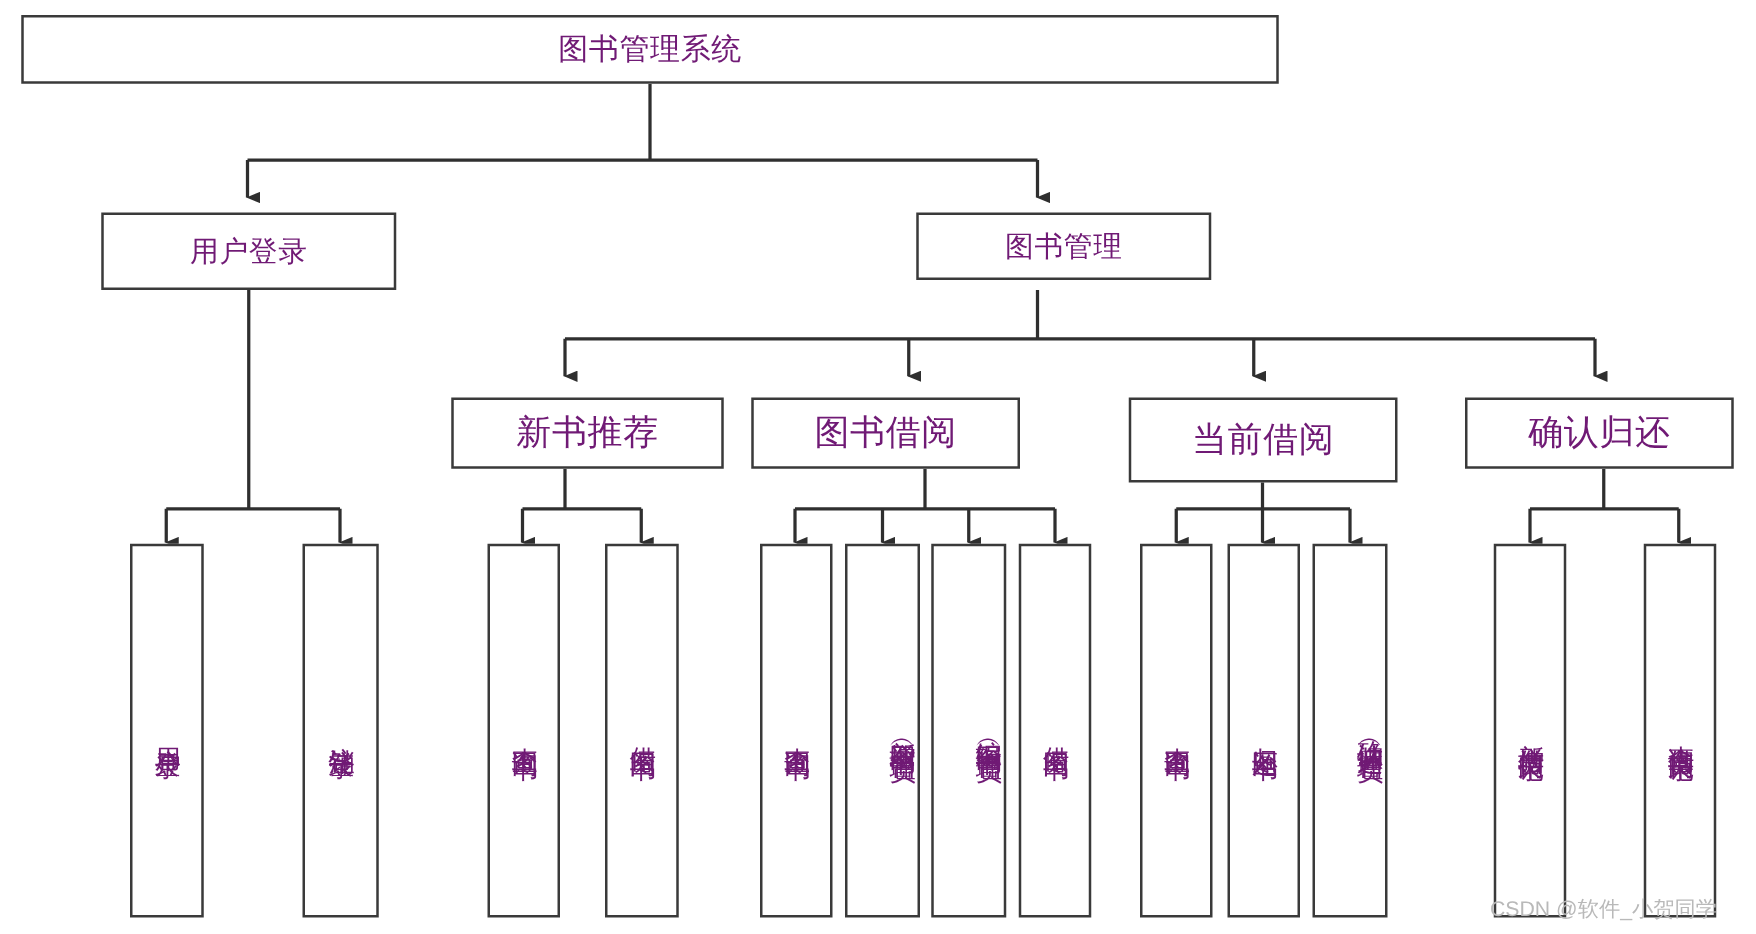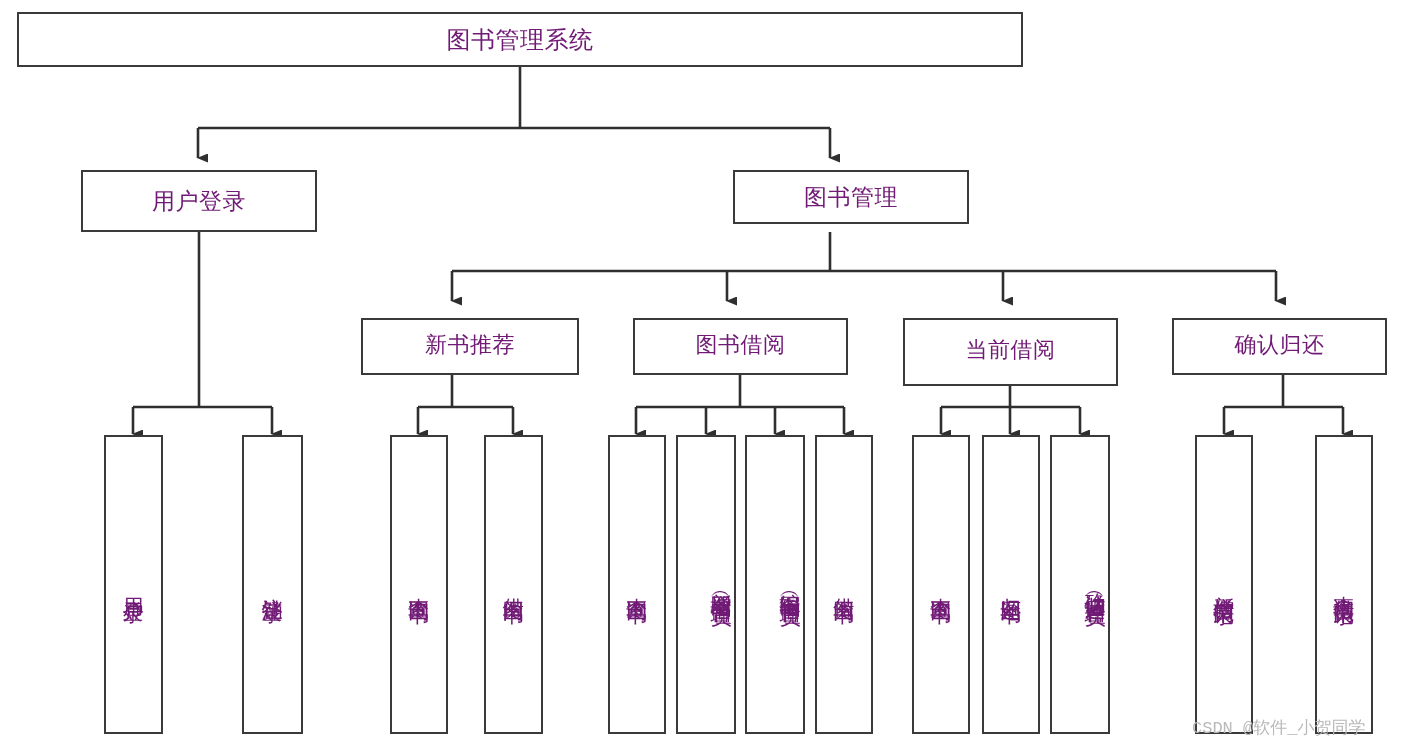--- a/index.html
+++ b/index.html
@@ -39,22 +39,21 @@
     line-height: 1.15;
     letter-spacing: 0.5px;
   }
   .node.level1 {
     font-size: 24px;
   }
   .node.level2 {
     font-size: 23px;
   }
   .node.level3 {
-    font-size: 22px;
-    font-family: Liberation Mono, monospace;
+    font-size: 28px;
   }
   .node.leaf {
     font-size: 21px;
     writing-mode: vertical-rl;
     text-orientation: upright;
     align-items: center;
     justify-content: center;
     padding: 4px 0;
     line-height: 1.22;
     letter-spacing: 2px;
@@ -62,21 +61,20 @@
   .node.leaf.long {
     align-items: flex-start;
     justify-content: center;
   }
   .watermark {
     position: absolute;
     font-size: 17px;
     color: #b9b9b9;
     white-space: nowrap;
     user-select: none;
-    font-family: Liberation Mono, monospace;
   }
 </style>
 </head>
 <body>
 
 <div id="diagram-root">
 
   <svg id="connectors" viewBox="0 0 1405 747">
     <defs>
       <marker id="arrowhead" markerWidth="9" markerHeight="11" refX="4.5" refY="10" orient="auto" markerUnits="userSpaceOnUse">
@@ -127,21 +125,21 @@
       <path d="M1343,407 L1343,434" marker-end="url(#arrowhead)"></path>
     </g>
   </svg>
 
   <div class="node level1" style="left:17px; top:12px; width:1006px; height:55px;">图书管理系统</div>
 
   <div class="node level2" style="left:81px; top:170px; width:236px; height:62px;">用户登录</div>
   <div class="node level2" style="left:712px; top:170px; width:236px; height:54px;margin-left:21px;">图书管理</div>
 
   <div class="node level3" style="left:361px; top:318px; width:218px; height:57px;">新书推荐</div>
-  <div class="node level3" style="left:633px; top:318px; width:215px; height:57px;">图书借阅</div>
+  <div class="node level3" style="left:601px; top:318px; width:215px; height:57px;">图书借阅</div>
   <div class="node level3" style="left:903px; top:318px; width:215px; height:68px;">当前借阅</div>
   <div class="node level3" style="left:1172px; top:318px; width:215px; height:57px;">确认归还</div>
 
   <div class="node leaf" style="left:104px; top:435px; width:59px; height:299px;">用户登录</div>
   <div class="node leaf" style="left:242px; top:435px; width:61px; height:299px;">注销登录</div>
 
   <div class="node leaf" style="left:390px; top:435px; width:58px; height:299px;">查询图书</div>
   <div class="node leaf" style="left:484px; top:435px; width:59px; height:299px;">借阅图书</div>
 
   <div class="node leaf" style="left:608px; top:435px; width:58px; height:299px;">查询图书</div>

